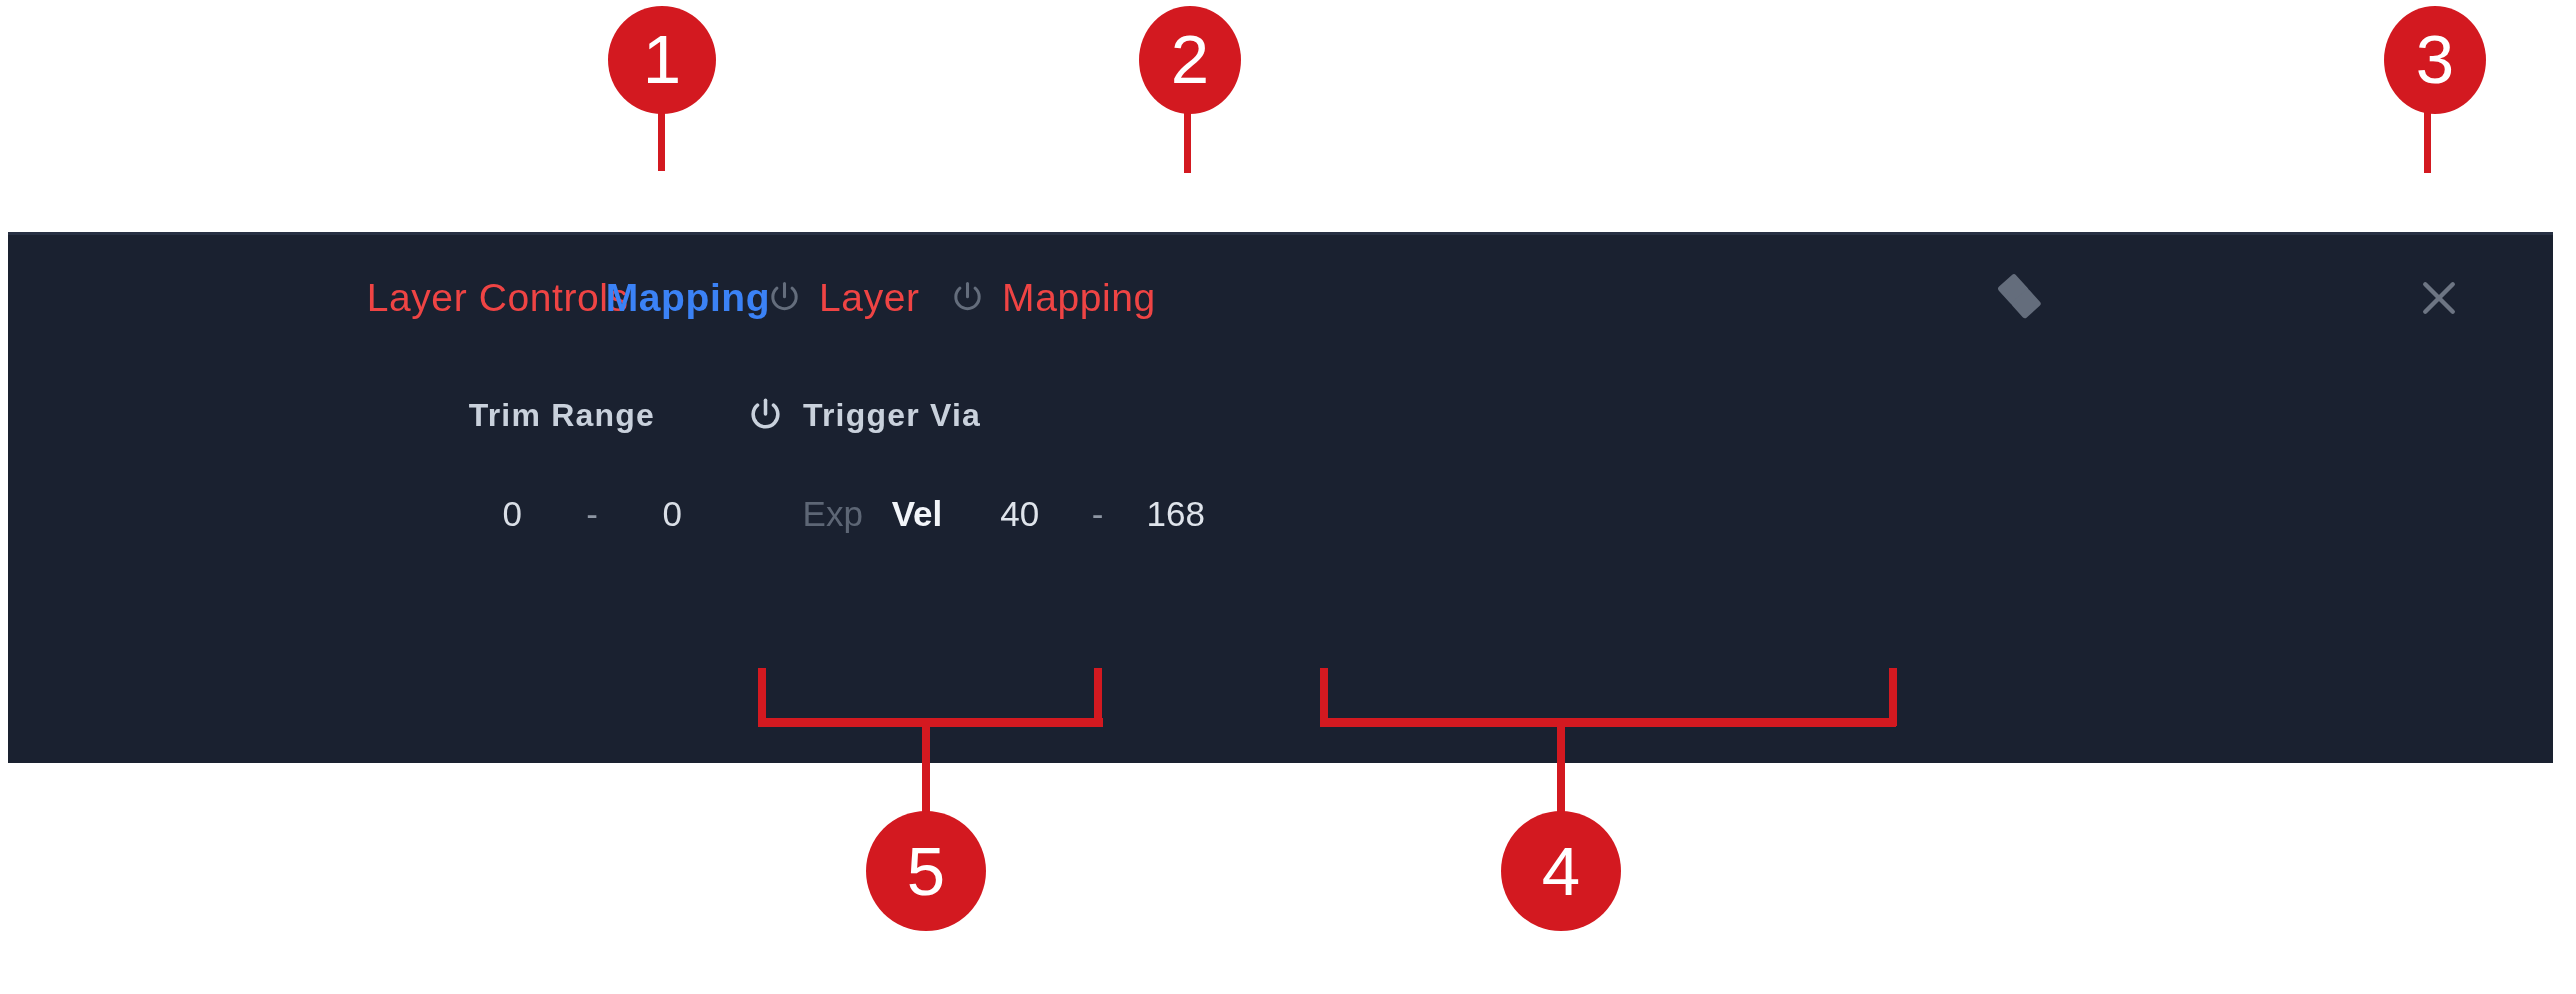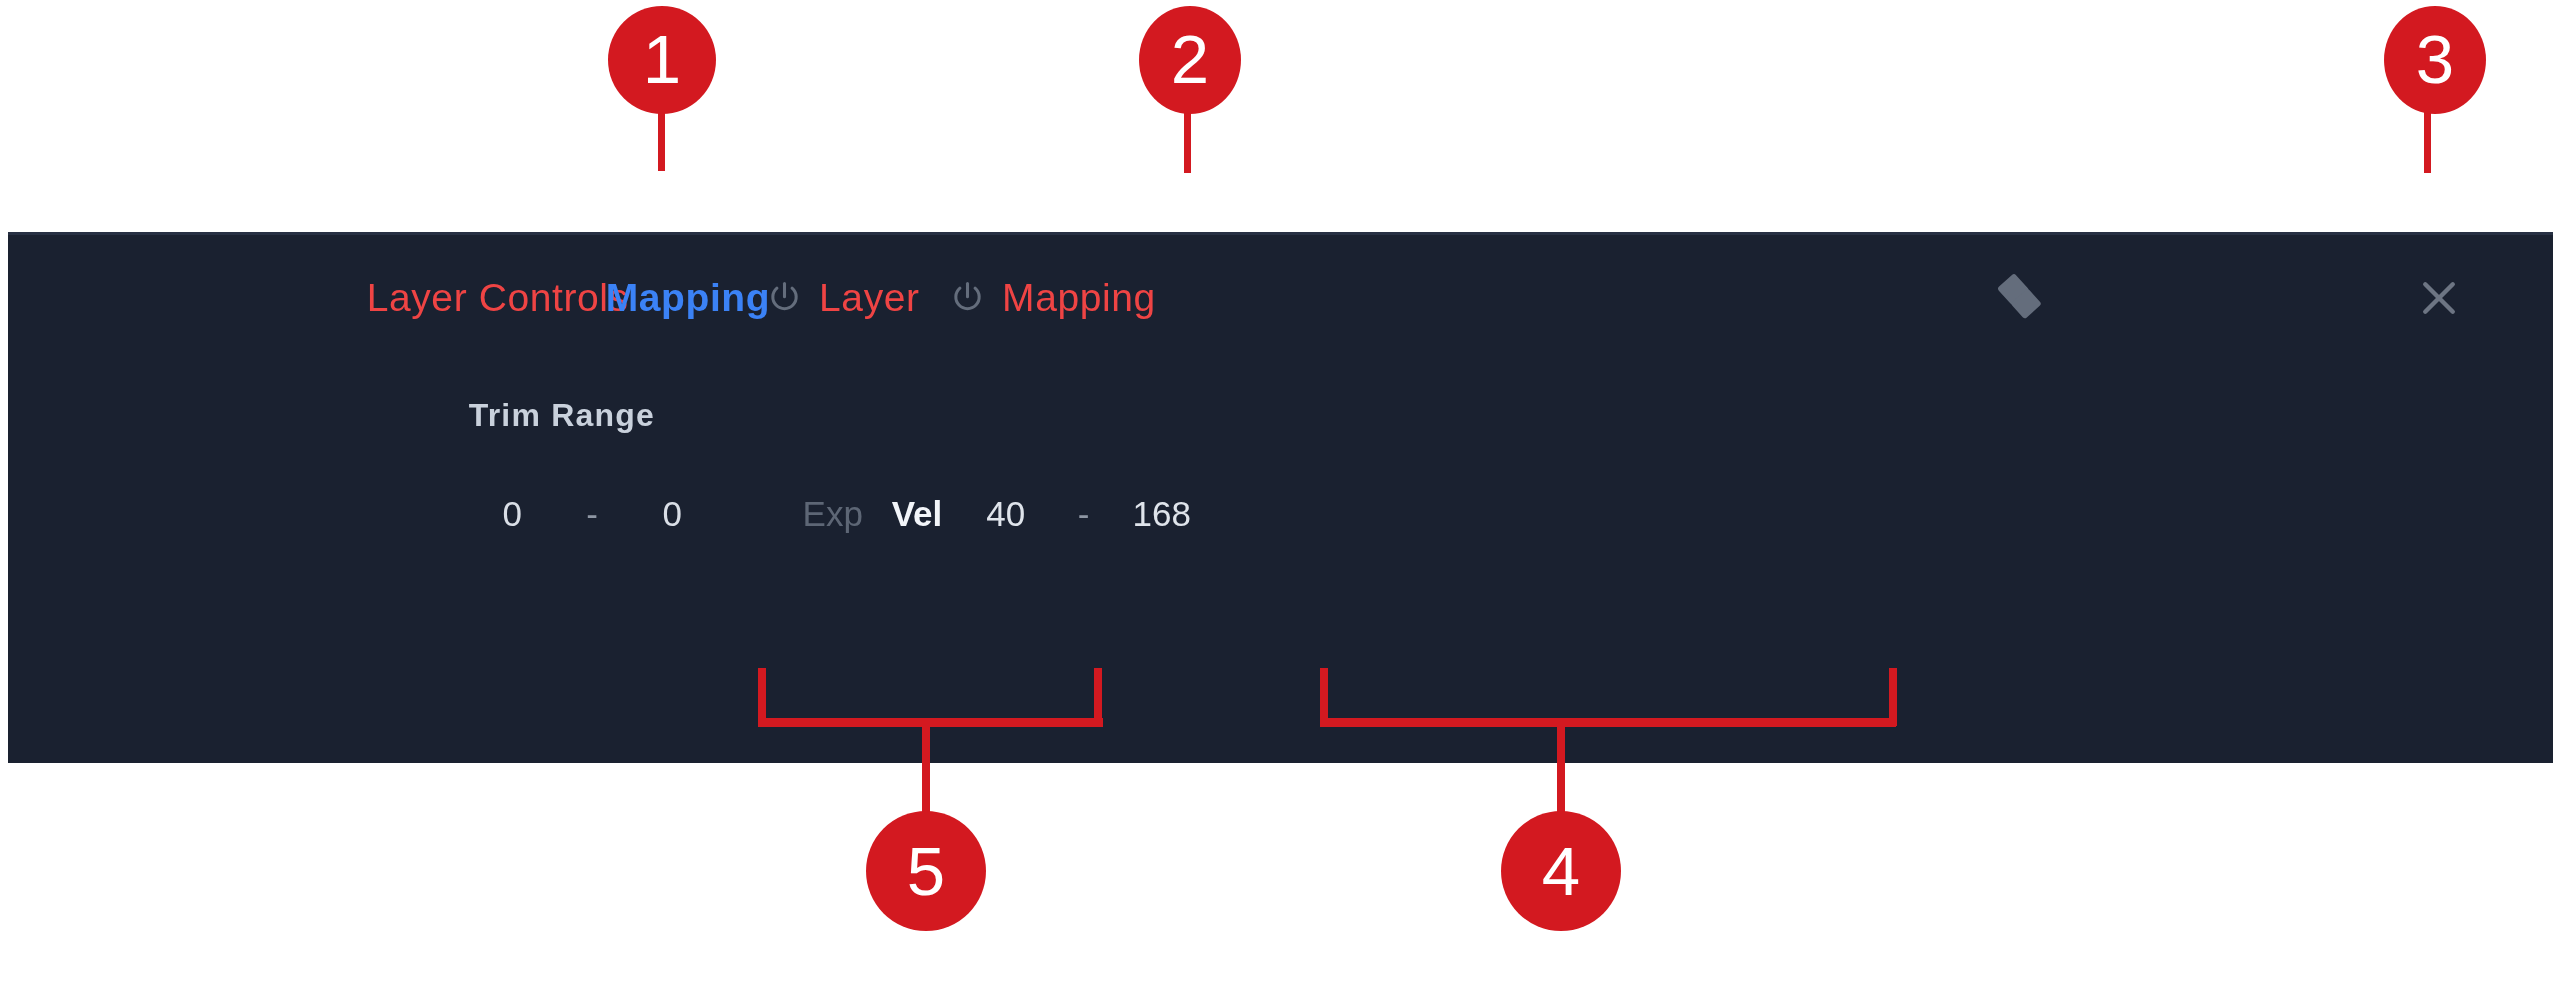--- a/index.html
+++ b/index.html
@@ -69,21 +69,21 @@
     display:flex;align-items:center;white-space:nowrap;
     font-size:35px;font-weight:400;color:#d4dae3;
   }
   #trim-values{left:463px;}
   #trim-values .num{width:83px;text-align:center;color:#d9dee6;}
   #trim-values .dash{width:77px;text-align:center;color:#8e96a3;}
 
   #trigger-values{left:791px;}
   #trigger-values .mode{padding:0 3.9px;font-size:35px;}
   #trigger-values .mode.off{color:#5d6675;margin-right:21px;}
-  #trigger-values .mode.on{color:#f2f5f9;font-weight:700;margin-right:25px;}
+  #trigger-values .mode.on{color:#f2f5f9;font-weight:700;margin-right:39px;}
   #trigger-values .num{min-width:69px;text-align:center;color:#dfe4eb;}
   #trigger-values .dash{width:87px;text-align:center;color:#8e96a3;}
 
   
   .ann-circle{
     position:absolute;border-radius:50%;background:#d31920;
     display:flex;align-items:center;justify-content:center;
     color:#ffffff;font-size:69px;font-weight:400;line-height:1;
     z-index:40;
   }
@@ -167,20 +167,29 @@
         </svg>
       </span>
     </div>
   </div>
 
   <div id="headrow">
     <div class="sec-title" id="sec-trim">
       <span>Trim Range</span>
     </div>
 
+    <div class="sec-title" id="sec-trigger">
+      <span class="pw">
+        <svg viewBox="0 0 24 24" fill="none" stroke="#c9d1dc" stroke-width="2.3" stroke-linecap="round">
+          <path d="M6.8 5.6a8 8 0 1 0 10.4 0"></path>
+          <line x1="12" y1="2.4" x2="12" y2="11.4"></line>
+        </svg>
+      </span>
+      <span>Trigger Via</span>
+    </div>
   </div>
 
   <div id="valrow">
 
     <div class="valgroup" id="trim-values">
       <span class="num">0</span>
       <span class="dash">-</span>
       <span class="num">0</span>
     </div>
 

